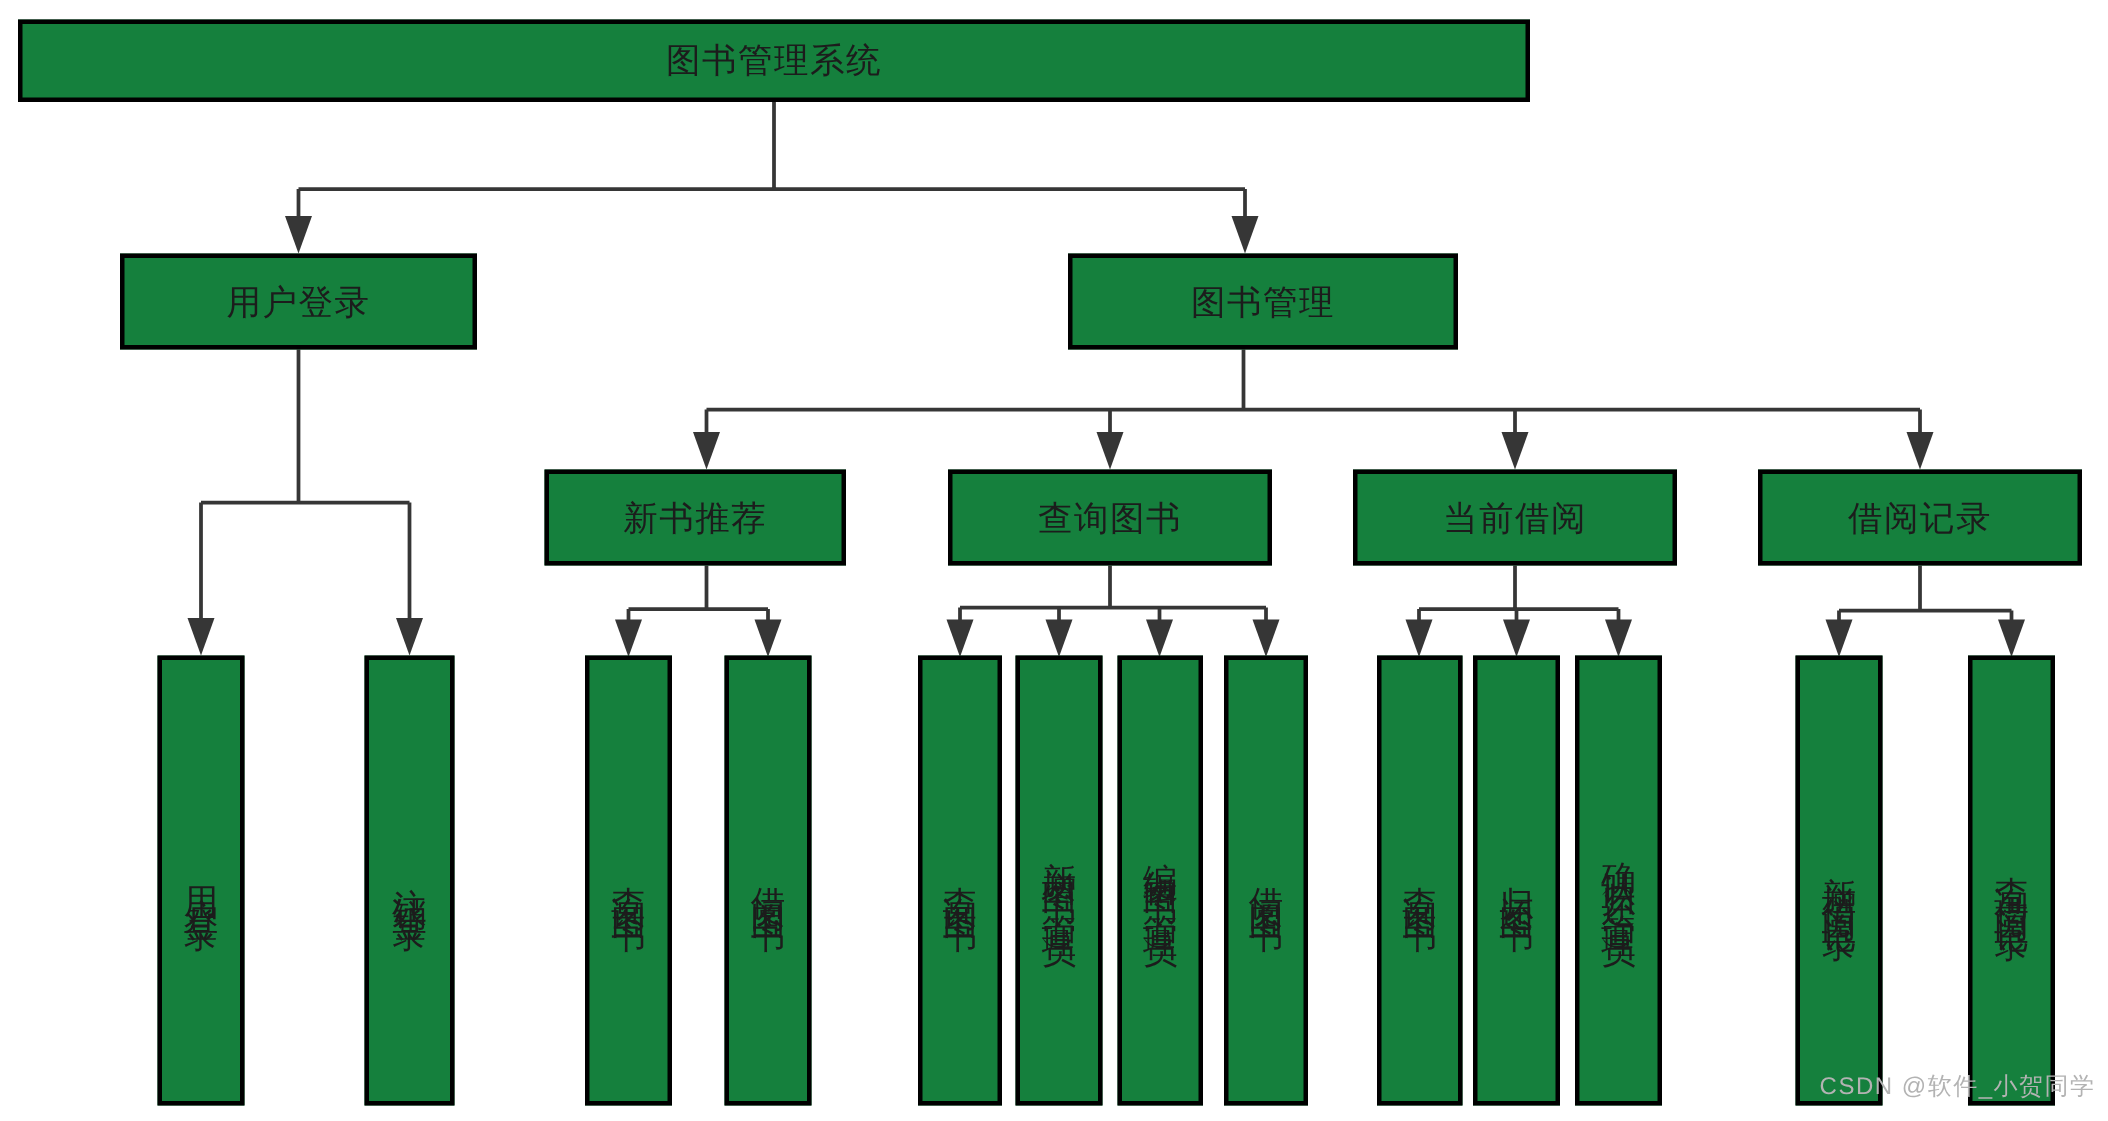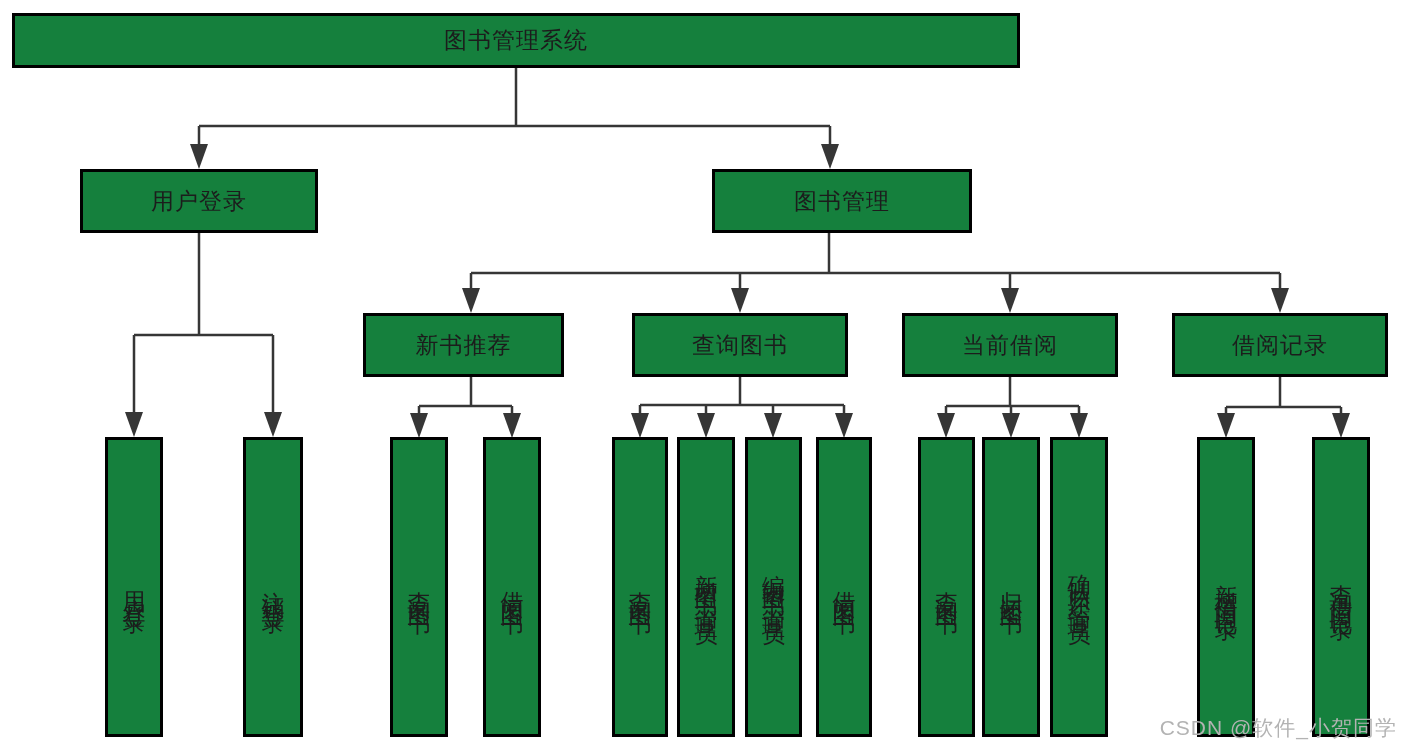--- a/index.html
+++ b/index.html
@@ -32,21 +32,21 @@
     text-orientation:mixed;
     font-size:23px;
     letter-spacing:7px;
     line-height:1;
     white-space:nowrap;
   }
   .watermark {
     position:absolute;
     right:8px;
     top:714px;
-    font-size:21px;
+    font-size:16px;
     color:#b3b3b3;
     letter-spacing:1px;
     white-space:nowrap;
     z-index:5;
   }
 </style>
 </head>
 <body>
 
 <div class="stage">

